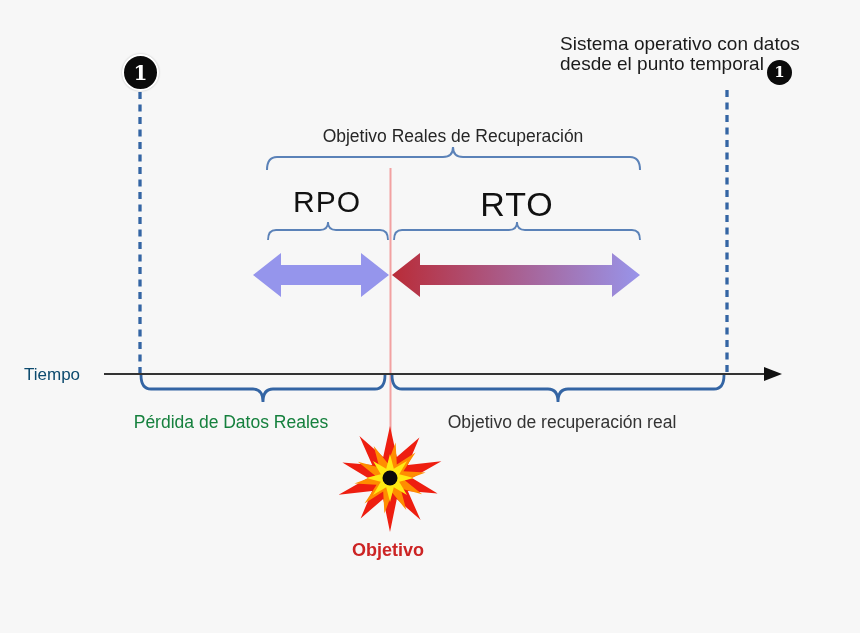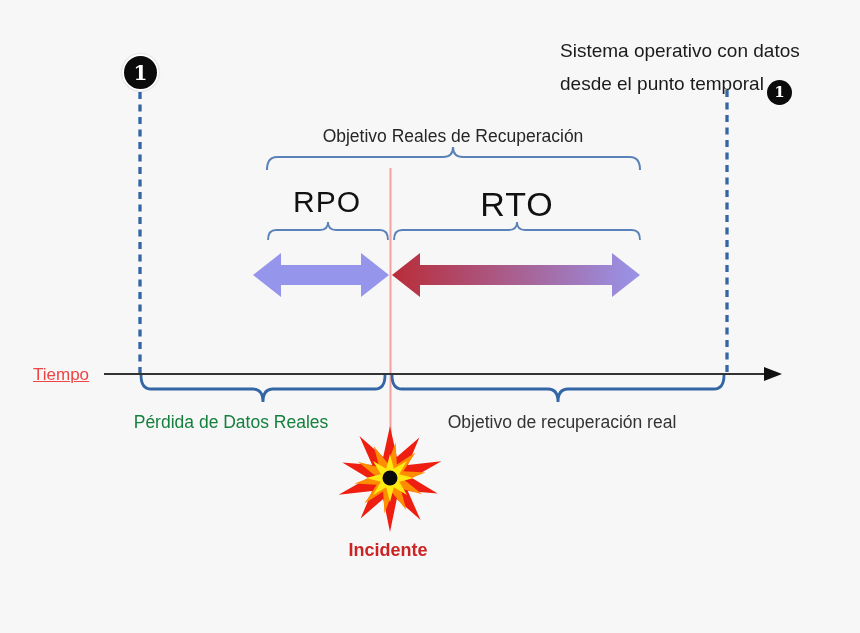--- a/index.html
+++ b/index.html
@@ -5,26 +5,26 @@
   html,body { margin:0; padding:0; background:#f7f7f7; }
   .canvas {
     position:relative; width:860px; height:633px;
     background:#f7f7f7; overflow:hidden;
     font-family:"Liberation Sans", sans-serif;
   }
   svg.layer { position:absolute; left:0; top:0; }
   .txt { position:absolute; color:#2a2a2a; }
   .note {
     left:560px; top:34px; width:282px;
-    font-size:19px; line-height:33px; color:#1b1b1b; text-align:left;
+    font-size:19px; line-height:20px; color:#1b1b1b; text-align:left;
   }
   .objetivo { left:262px; top:126px; width:382px; text-align:center; font-size:17.5px; color:#262626; }
   .rpo { left:262px; top:185px; width:130px; text-align:center; font-size:30px; color:#111; letter-spacing:1px; }
   .rto { left:392px; top:185px; width:250px; text-align:center; font-size:34px; color:#111; letter-spacing:1px; }
-  .tiempo { left:33px; top:365px; font-size:17px; color:#ef4444;text-decoration:underline; }
+  .tiempo { left:24px; top:365px; font-size:17px; color:#0c4a6e; }
   .perdida { left:111px; top:412px; width:240px; text-align:center; font-size:17.5px; color:#15803d; }
   .periodo { left:426px; top:412px; width:272px; text-align:center; font-size:17.5px; color:#333; }
   .incidente { left:308px; top:540px; width:160px; text-align:center; font-size:18px; font-weight:bold; color:#cc2424; }
   .badge {
     background:#0b0b0b; color:#ffffff; border-radius:50%;
     align-items:center; justify-content:center;
     font-family:"DejaVu Serif", serif; font-weight:bold;
   }
   .badge-lg {
     position:absolute; left:122px; top:54px; width:33px; height:33px;
@@ -96,15 +96,15 @@
   <div class="txt rpo">RPO</div>
 
   <div class="txt rto">RTO</div>
 
   <div class="txt tiempo">Tiempo</div>
 
   <div class="txt perdida">Pérdida de Datos Reales</div>
 
   <div class="txt periodo">Objetivo de recuperación real</div>
 
-  <div class="txt incidente">Incidente</div>
+  <div class="txt incidente">Objetivo</div>
 
 </div>
 
 </body></html>

